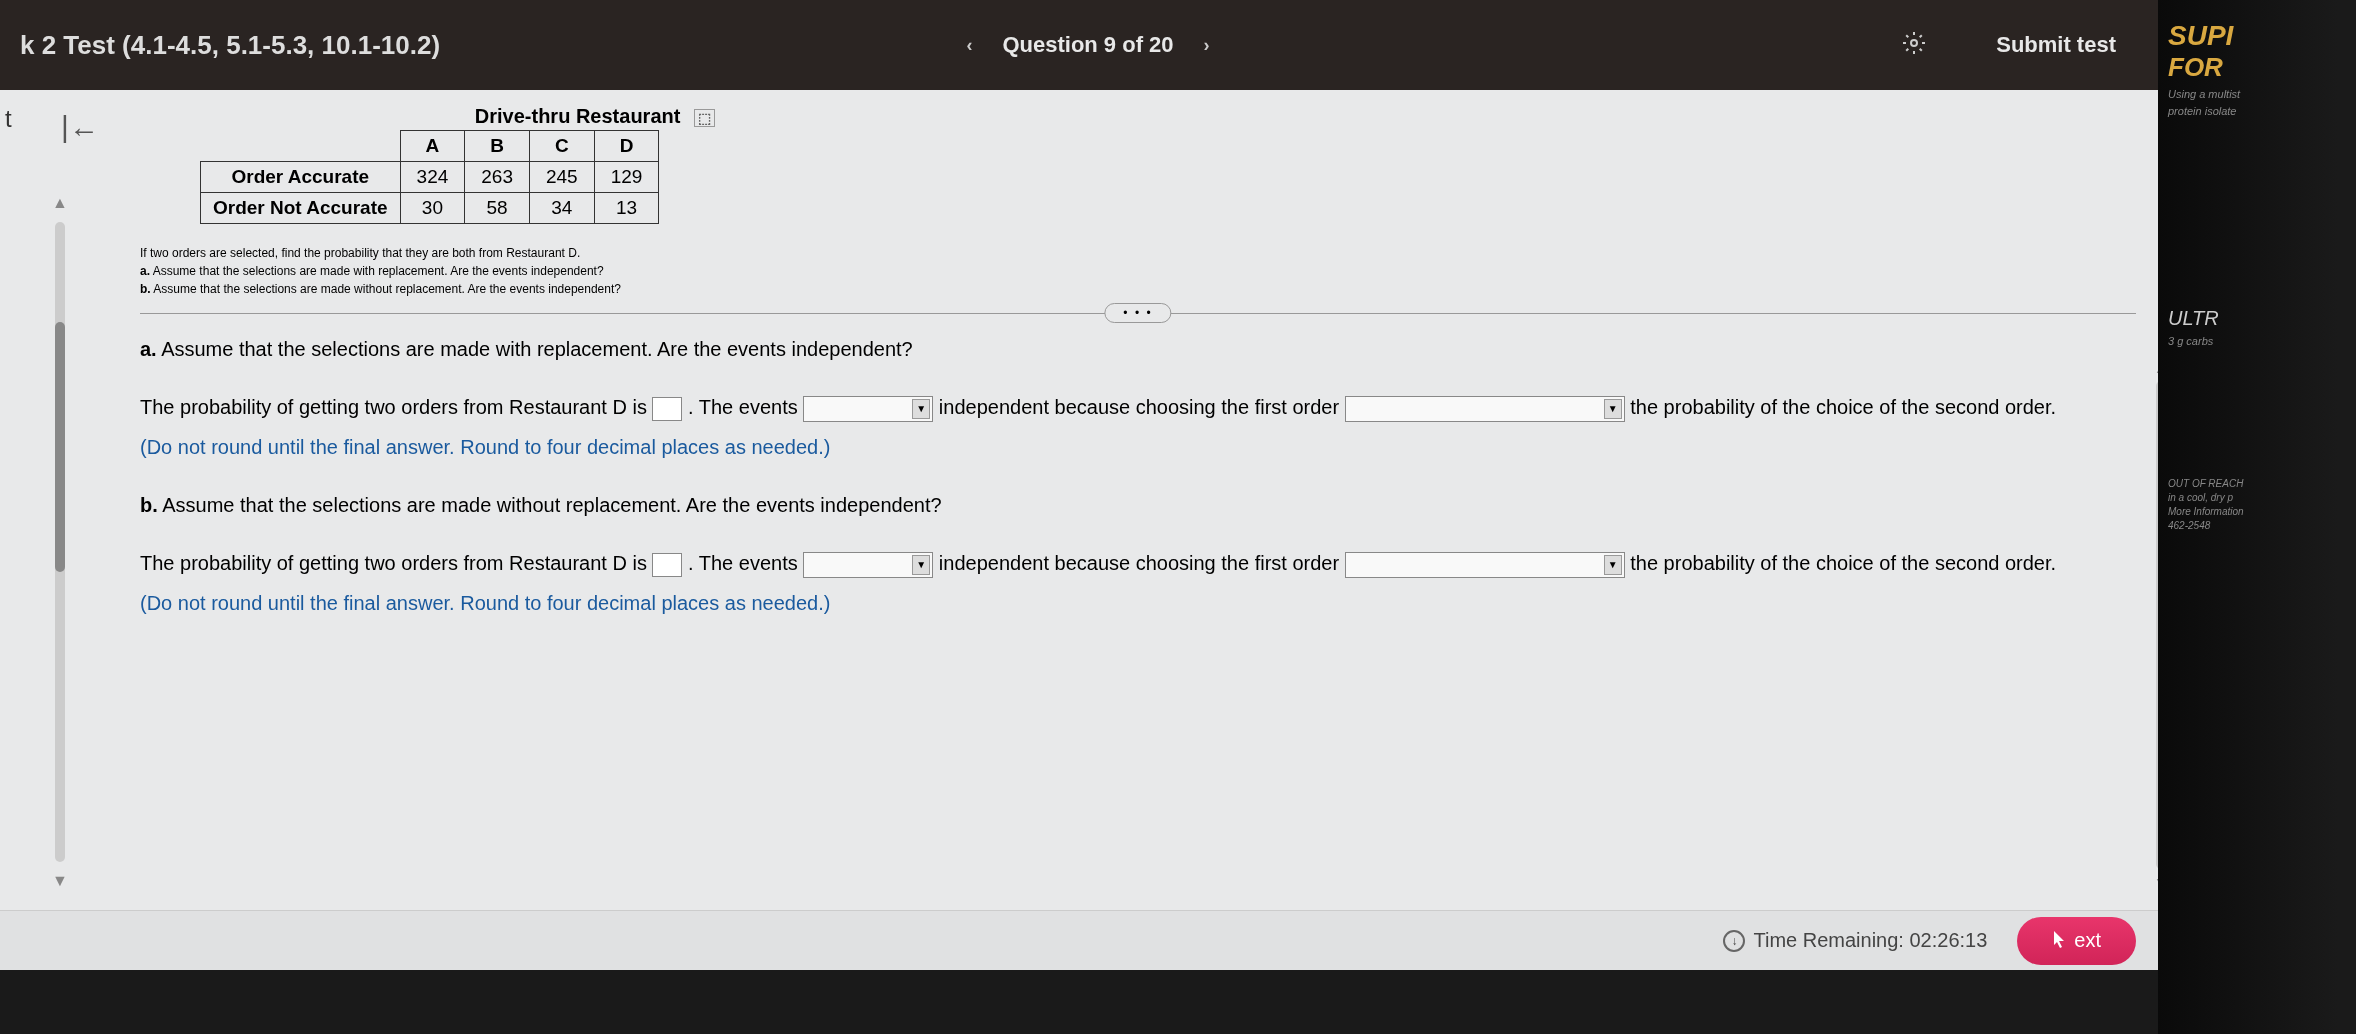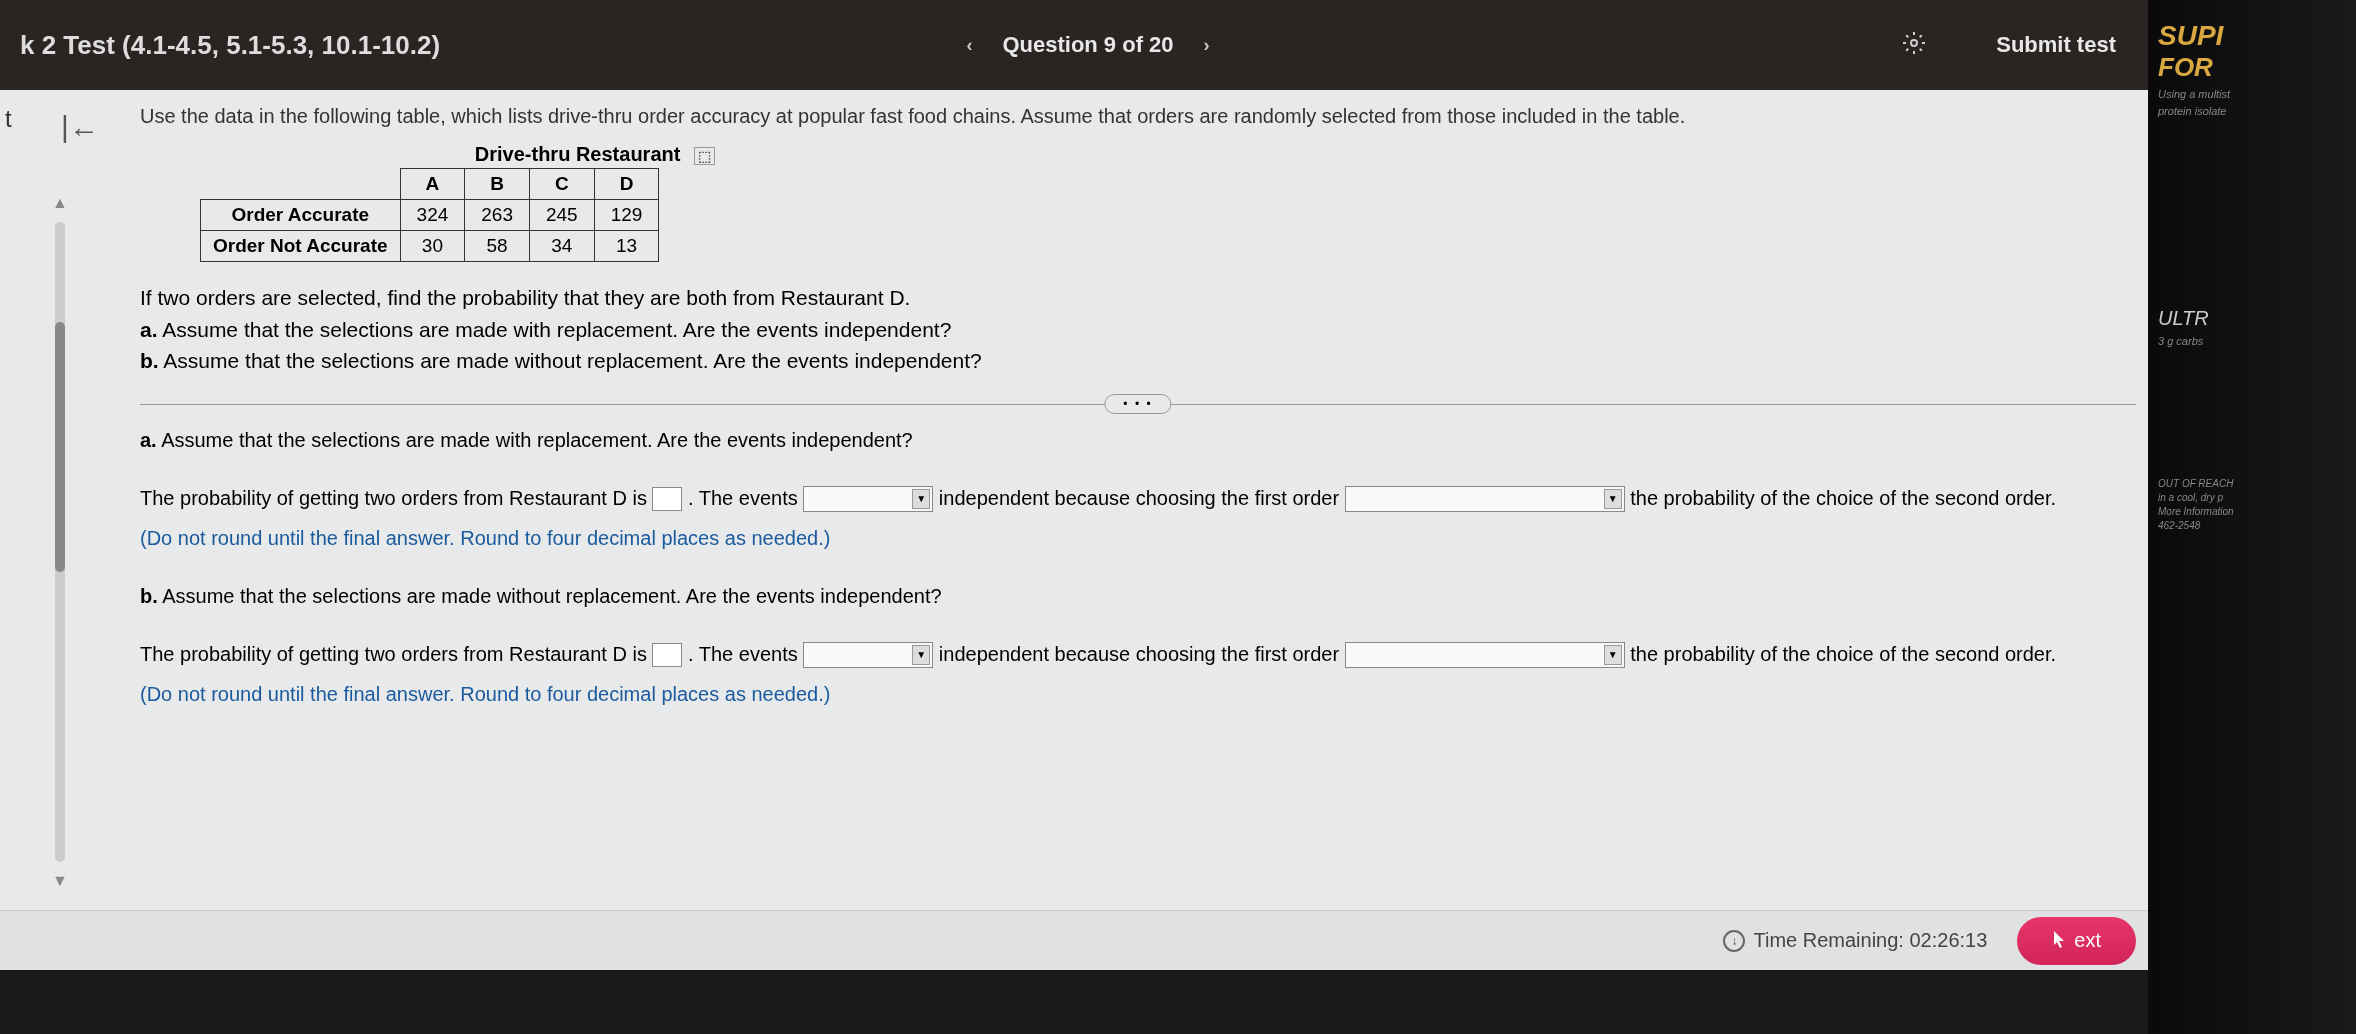--- a/index.html
+++ b/index.html
@@ -56,21 +56,21 @@
 
 .table-section { margin-left: 60px; margin-bottom: 20px; }
 .table-title { font-size: 20px; font-weight: bold; text-align: center; width: 390px; margin-left: 200px; margin-bottom: 2px; }
 .popup-icon { display: inline-block; margin-left: 8px; font-size: 14px; color: #666; border: 1px solid #999; padding: 0 3px; }
 table { border-collapse: collapse; }
 th, td { border: 1px solid #333; padding: 4px 16px; font-size: 19px; text-align: center; }
 td.row-label { text-align: center; font-weight: bold; padding: 4px 12px; }
 th.empty { border: none; }
 th { font-weight: bold; }
 
-.question-block { font-size: 21px; line-height: 1.5; margin-bottom: 27px; }
+.question-block { font-size: 12px; line-height: 1.5; margin-bottom: 15px; }
 .question-block .bold { font-weight: bold; }
 
 .ellipsis-divider { text-align: center; margin: 15px 0; position: relative; }
 .ellipsis-divider hr { border: none; border-top: 1px solid #999; }
 .ellipsis-badge { position: absolute; left: 50%; top: -10px; transform: translateX(-50%); background: #e8e9ea; border: 1px solid #999; border-radius: 12px; padding: 2px 18px; font-size: 12px; letter-spacing: 2px; }
 
 .answer-section { font-size: 20px; line-height: 2; }
 .answer-section .part-label { font-weight: bold; }
 .answer-section .sentence { margin-bottom: 18px; }
 .input-box { display: inline-block; width: 30px; height: 24px; border: 1px solid #888; background: #fff; vertical-align: middle; }
@@ -94,23 +94,23 @@
   gap: 30px;
   border-top: 1px solid #ccc;
 }
 .timer { font-size: 20px; color: #444; display: flex; align-items: center; gap: 8px; }
 .timer-icon { width: 22px; height: 22px; border: 2px solid #666; border-radius: 50%; display: flex; align-items: center; justify-content: center; font-size: 12px; }
 .next-btn { background: linear-gradient(to bottom, #e8356b, #d12458); color: #fff; border: none; border-radius: 25px; padding: 12px 35px; font-size: 20px; font-weight: normal; cursor: pointer; display: flex; align-items: center; gap: 6px; }
 .cursor-icon { font-size: 16px; }
 
 .right-edge {
   position: absolute;
-  right: 0;
+  right: 18px;
   top: 0;
-  width: 208px;
+  width: 180px;
   height: 100%;
   background: linear-gradient(to right, #0a0a0a, #1a1a1a);
   color: #bbb;
   padding: 20px 10px;
   font-size: 14px;
   overflow: hidden;
 }
 .right-edge .sup { color: #d9a840; font-size: 28px; font-weight: bold; font-style: italic; }
 .right-edge .for { color: #d9a840; font-size: 26px; font-weight: bold; font-style: italic; }
 .right-edge .small-text { font-size: 11px; color: #888; margin-top: 5px; font-style: italic; }
@@ -144,21 +144,20 @@
       <span class="side-label">t</span>
       <span class="back-arrow">|←</span>
       <span class="scroll-up">▲</span>
       <div class="scroll-track">
         <div class="scroll-thumb"></div>
       </div>
       <span class="scroll-down">▼</span>
     </div>
 
     <div class="content-area">
-      <div class="instruction-text">Use the data in the following table, which lists drive-thru order accuracy at popular fast food chains. Assume that orders are randomly selected from those included in the table.</div>
 
       <div class="table-section">
         <div class="table-title">
           <span>Drive-thru Restaurant</span>
           <span class="popup-icon">⬚</span>
         </div>
         <table>
           <tbody>
               <tr>
             <th class="empty"></th>

